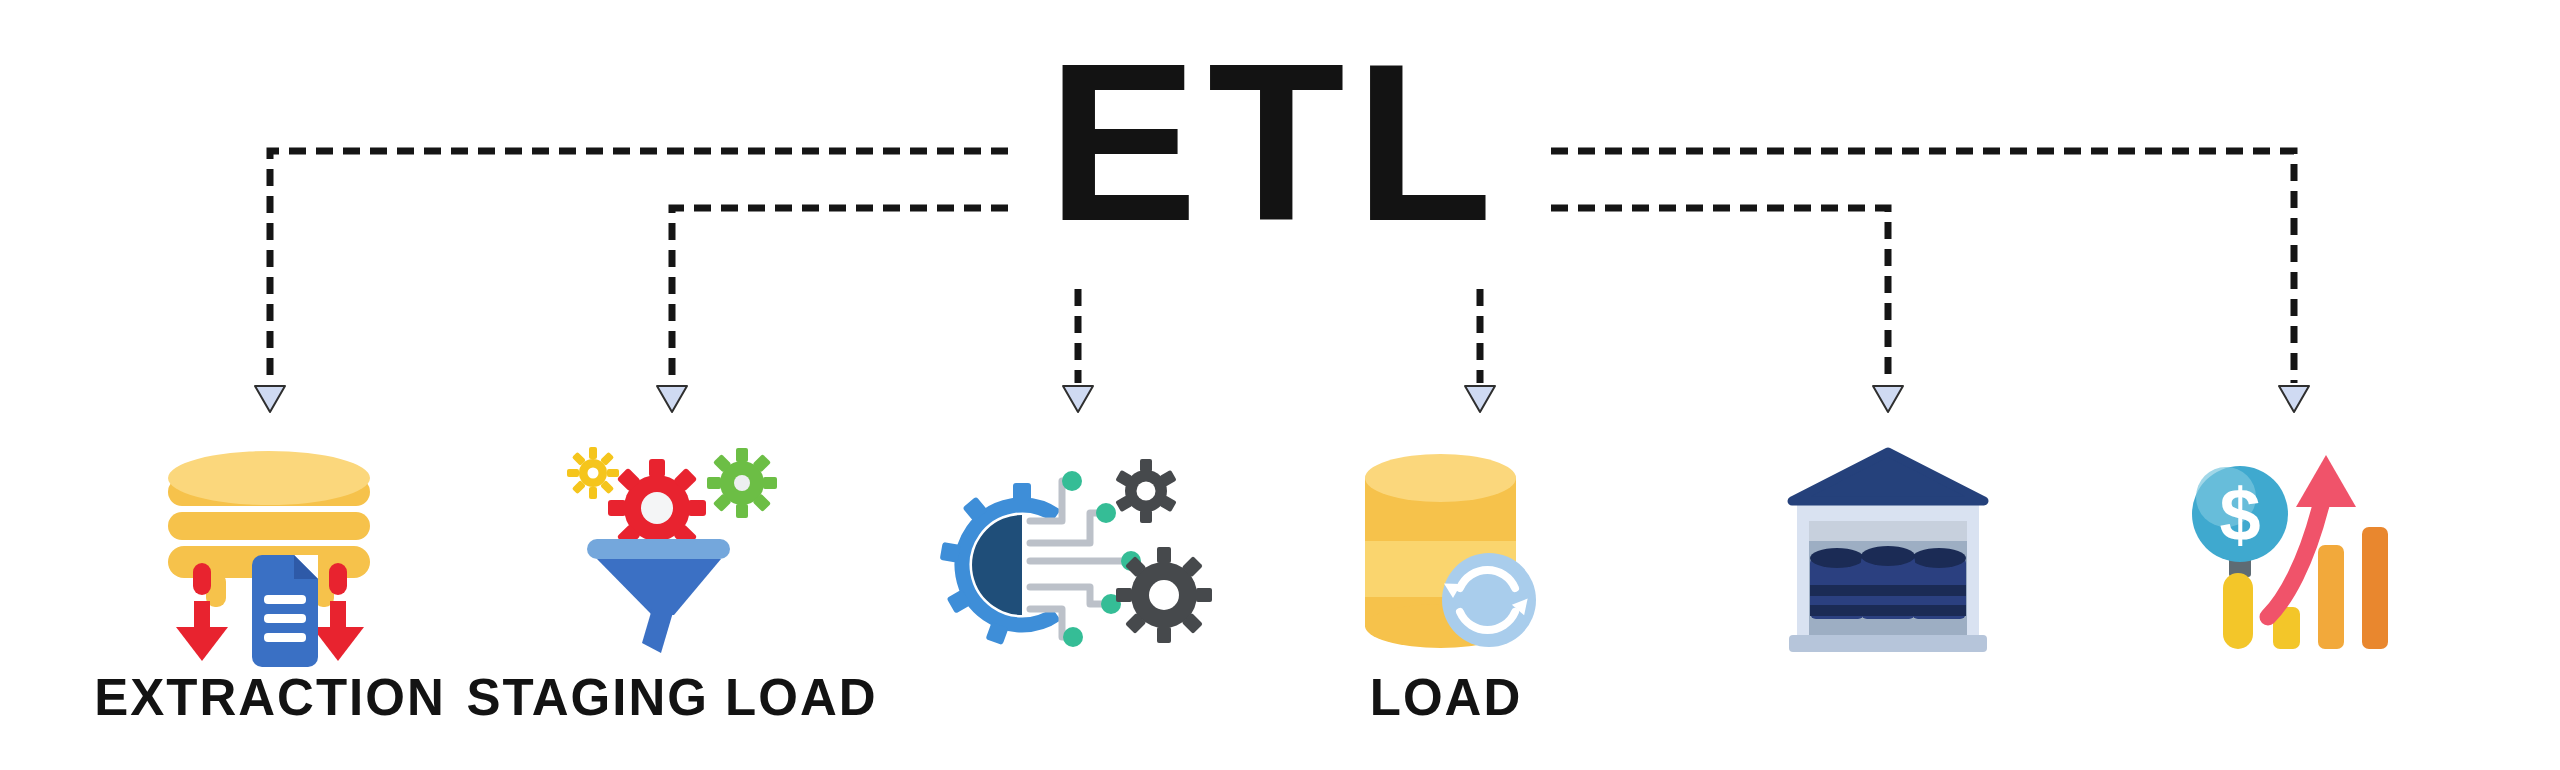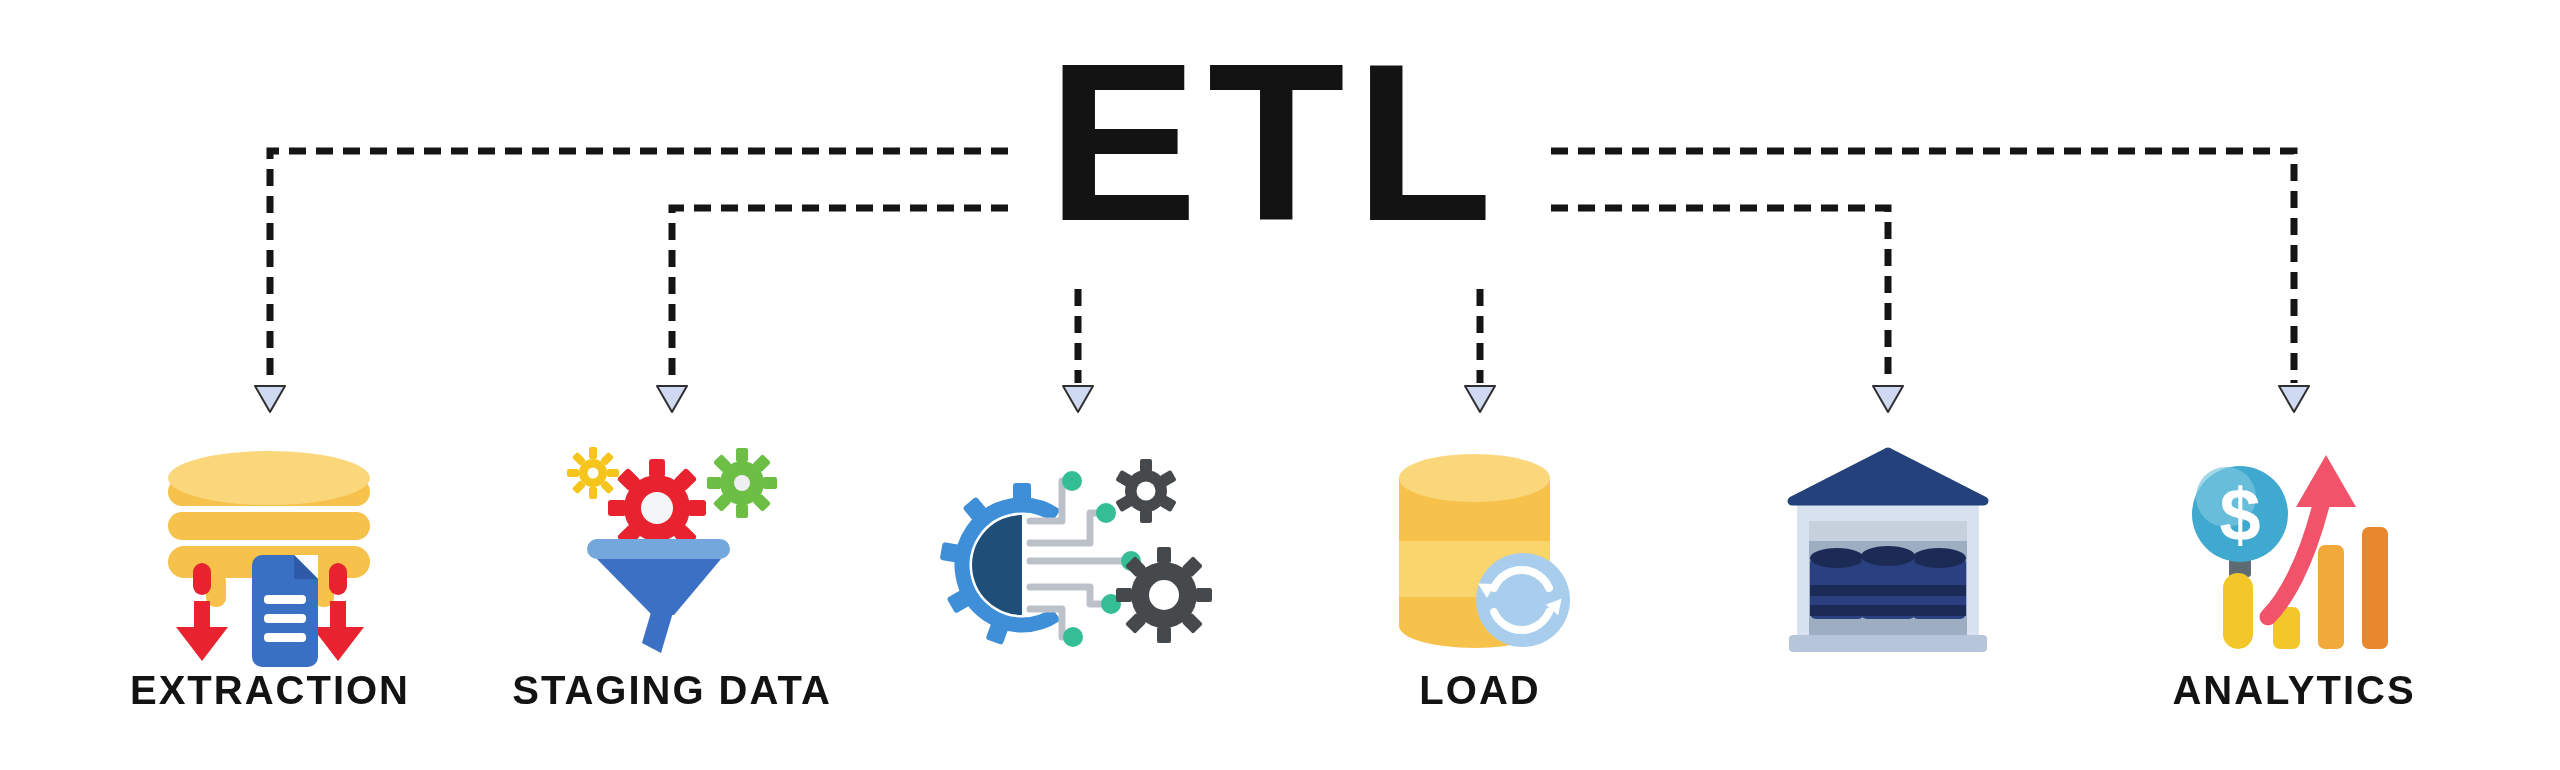--- a/index.html
+++ b/index.html
@@ -6,21 +6,21 @@
   body{width:2560px;height:770px;overflow:hidden;
        font-family:"Liberation Sans","DejaVu Sans",sans-serif;}
   #banner{position:relative;width:2560px;height:770px;background:#fff;}
   #title{position:absolute;left:1275px;top:30px;transform:translateX(-50%);
          font-size:225px;font-weight:900;letter-spacing:10px;line-height:1;
          color:var(--text,#131313);white-space:nowrap;}
   #connectors{position:absolute;left:0;top:0;}
   .step{position:absolute;top:445px;width:500px;height:290px;}
   .step svg{position:absolute;top:0;}
   .step-label{position:absolute;top:223px;left:0;width:500px;text-align:center;
-         font-size:40px;font-weight:700;letter-spacing:2px;color:var(--text,#131313);
+         font-size:51px;font-weight:700;letter-spacing:2px;color:var(--text,#131313);
          white-space:nowrap;}
   .conn{stroke:var(--line,#151515);stroke-width:7;fill:none;stroke-dasharray:17 10;}
   .ahead{fill:var(--arrow_fill,#CFDAF2);stroke:#2f2f2f;stroke-width:2;stroke-linejoin:round;}
 </style>
 </head>
 <body>
 
 <div id="banner">
 
   <div id="title">ETL</div>
@@ -107,21 +107,21 @@
         <rect x="87" y="14" width="16" height="18" rx="3" transform="rotate(270 95 63)"></rect>
         <rect x="87" y="14" width="16" height="18" rx="3" transform="rotate(315 95 63)"></rect>
         <circle cx="95" cy="63" r="16" fill="#F4F5F6"></circle>
       </g>
       <g>
         <polygon points="35,114 159,114 112,170 90,170" style="fill:var(--funnel_blue,#3B70C4)"></polygon>
         <polygon points="90,164 112,164 99,208 80,198" style="fill:var(--funnel_blue,#3B70C4)"></polygon>
         <rect x="25" y="94" width="143" height="20" rx="10" style="fill:var(--funnel_rim,#74A7DC)"></rect>
       </g>
     </svg>
-    <div class="step-label">STAGING DATA</div>
+    <div class="step-label">STAGING LOAD</div>
   </div>
 
   <div class="step" style="left:828px">
     <svg style="left:110px" width="290" height="225" viewBox="0 0 290 225">
       <g>
         <circle cx="84" cy="120" r="60" fill="none" style="stroke:var(--sky_blue,#3E8ED8)" stroke-width="15" pathLength="360" stroke-dasharray="0 110 250" transform="rotate(-55 84 120)"></circle>
         <g style="fill:var(--sky_blue,#3E8ED8)">
           <rect x="75" y="38" width="18" height="18" rx="3"></rect>
           <rect x="75" y="38" width="18" height="18" rx="3" transform="rotate(-40 84 120)"></rect>
           <rect x="75" y="38" width="18" height="18" rx="3" transform="rotate(-80 84 120)"></rect>
@@ -162,21 +162,21 @@
         <rect x="219" y="102" width="14" height="16" rx="2" transform="rotate(135 226 150)"></rect>
         <rect x="219" y="102" width="14" height="16" rx="2" transform="rotate(180 226 150)"></rect>
         <rect x="219" y="102" width="14" height="16" rx="2" transform="rotate(225 226 150)"></rect>
         <rect x="219" y="102" width="14" height="16" rx="2" transform="rotate(270 226 150)"></rect>
         <rect x="219" y="102" width="14" height="16" rx="2" transform="rotate(315 226 150)"></rect>
         <circle cx="226" cy="150" r="15" fill="#ffffff"></circle>
       </g>
     </svg>
   </div>
 
-  <div class="step" style="left:1230px">
+  <div class="step" style="left:1196px">
     <svg style="left:158px" width="190" height="225" viewBox="0 0 190 225">
       <g>
         <rect x="11" y="33" width="151" height="63" style="fill:var(--gold,#F6C24B)"></rect>
         <rect x="11" y="96" width="151" height="56" style="fill:var(--gold_mid,#FAD56E)"></rect>
         <rect x="11" y="152" width="151" height="30" style="fill:var(--gold,#F6C24B)"></rect>
         <ellipse cx="86.5" cy="181" rx="75.5" ry="22" style="fill:var(--gold,#F6C24B)"></ellipse>
         <ellipse cx="86.5" cy="33" rx="75.5" ry="24" style="fill:var(--gold_light,#FBD77C)"></ellipse>
       </g>
       <g>
         <circle cx="135" cy="155" r="47" style="fill:var(--sync_blue,#A9CDEC)"></circle>
@@ -231,16 +231,15 @@
         <polygon points="106,62 166,62 136,10" style="fill:var(--coral,#F0536A)"></polygon>
       </g>
       <g>
         <rect x="39" y="110" width="22" height="22" rx="3" style="fill:var(--ferrule_gray,#5E6B73)"></rect>
         <rect x="33" y="128" width="30" height="76" rx="15" style="fill:var(--handle_yellow,#F3C629)"></rect>
         <circle cx="50" cy="69" r="48" style="fill:var(--lens_blue,#3FA9CF)"></circle>
         <circle cx="36" cy="52" r="30" opacity="0.7" style="fill:var(--lens_light,#79C6DE)"></circle>
         <text x="50" y="95" text-anchor="middle" font-size="74" font-weight="bold" fill="#ffffff">$</text>
       </g>
     </svg>
-    <div class="step-label">ANALYTICS</div>
   </div>
 
 </div>
 
 </body></html>

